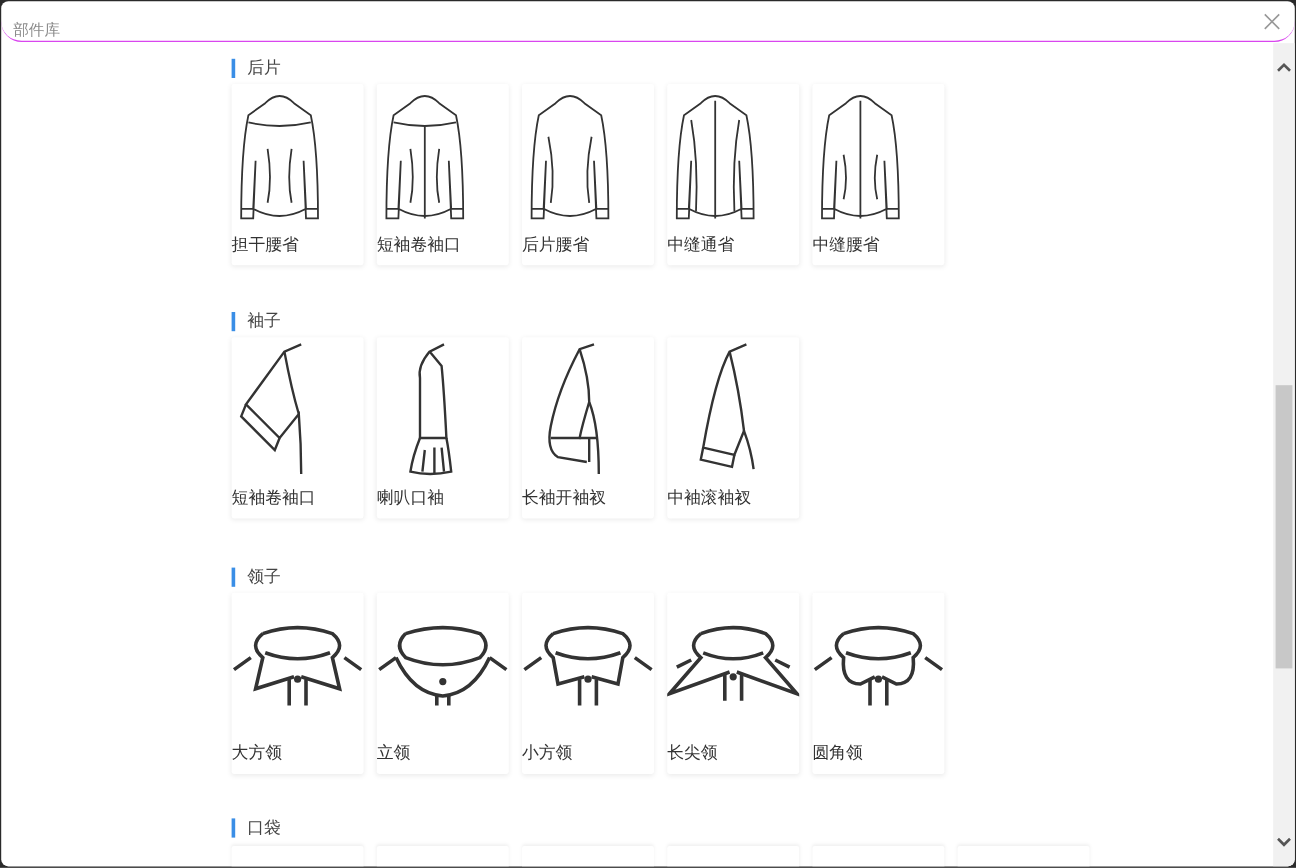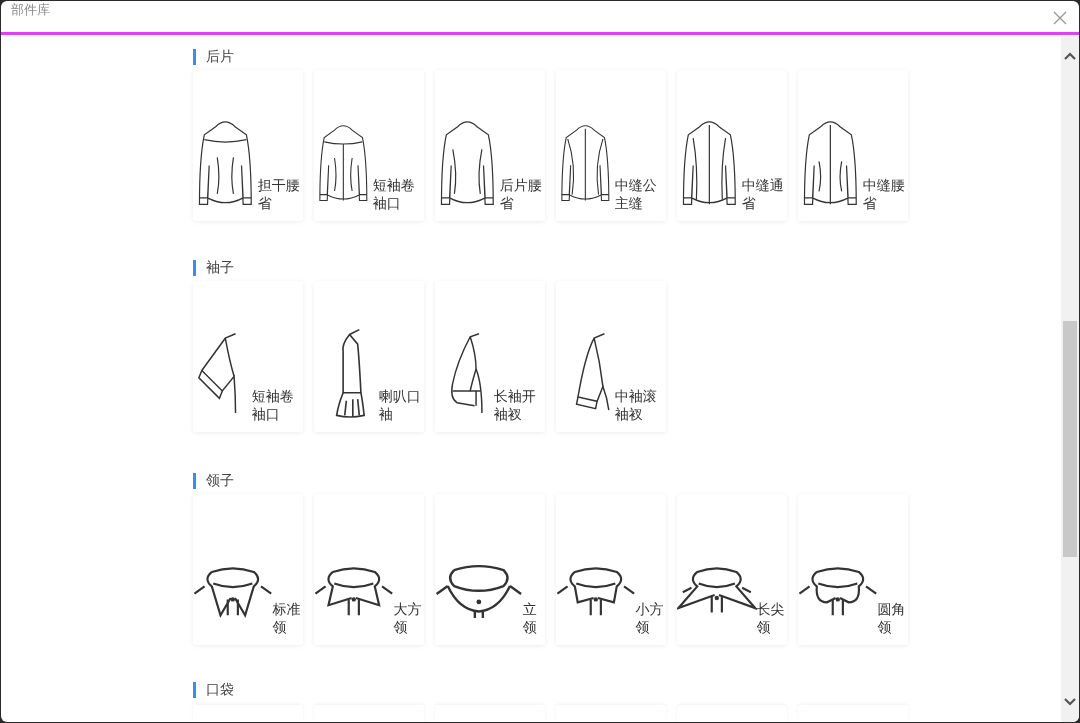--- a/index.html
+++ b/index.html
@@ -3,22 +3,22 @@
 <meta charset="utf-8">
 <style>
   * { box-sizing: border-box; margin: 0; padding: 0; }
   html, body { width: 1080px; height: 723px; overflow: hidden; background: #2a2a2a; }
   body { font-family: "DejaVu Sans", "Liberation Sans", sans-serif; }
   .window {
     position: absolute; left: 1px; top: 1px; width: 1078px; height: 721px;
     background: #fff; border-radius: 6px; overflow: hidden;
   }
   .titlebar {
-    height: 34px; border-bottom: 3px solid #d946ef; position: relative;
-    display: flex; align-items: flex-start; padding-left: 10px;
+    height: 34px; border-bottom: 1px solid #d946ef; position: relative;
+    display: flex; align-items: flex-end; padding-left: 10px; border-radius: 17px;
   }
   .title { font-size: 13px; color: #8a8a8a; }
   .close {
     position: absolute; right: 10px; top: 8px; width: 18px; height: 18px; cursor: pointer;
   }
   .content { position: absolute; top: 35px; left: 0; right: 18px; bottom: 0; overflow: hidden; }
   .scrollbar {
     position: absolute; right: 0; top: 35px; width: 18px; bottom: 0; background: #f1f1f1;
   }
   .scroll-up, .scroll-down { position: absolute; left: 0; width: 18px; height: 20px; display:flex; align-items:center; justify-content:center; cursor: pointer; }
@@ -26,21 +26,21 @@
   .scroll-down { bottom: 10px; }
   .thumb { position: absolute; left: 2px; width: 14px; top: 285px; height: 236px; background: #c8c8c8; }
   .section { position: absolute; left: 192px; }
   .sec-head { display: flex; align-items: center; height: 18px; }
   .sec-bar { width: 3px; height: 16px; background: #3a8ee6; margin-right: 10px; }
   .sec-title { font-size: 14px; color: #444; text-align: right; }
   .cards { display: flex; margin-top: 4px; }
   .card {
     width: 110px; height: 151px; margin-right: 11px; background: #fff;
     box-shadow: 0 1px 4px rgba(0,0,0,0.08); border-radius: 2px;
-    display: flex; flex-direction: row; align-items: flex-end; cursor: pointer;
+    display: flex; flex-direction: column; align-items: flex-start; cursor: pointer;
   }
   .card svg { margin-top: 4px; }
   .card-label { font-size: 14px; color: #333; margin-top: auto; margin-bottom: 8px; }
   .sec-pocket .card { height: 20px; box-shadow: 0 -1px 3px rgba(0,0,0,0.06); }
 </style>
 </head>
 <body>
 
 <div class="window">
   <div class="titlebar">
@@ -89,30 +89,20 @@
                 <path d="M22 40 Q28 70 24 95 M58 40 Q52 70 56 95"></path>
                 <path d="M8 100 L18 100 M62 100 L72 100"></path>
               </g>
             </svg>
           <span class="card-label">后片腰省</span>
         </div>
         <div class="card">
           <svg width="80" height="115" viewBox="0 0 80 115">
               <g fill="none" stroke="#333" stroke-width="1.5">
                 <path d="M28 12 Q40 0 52 12 L66 22 Q72 50 72 108 L62 108 L60 60 L62 100 Q40 112 18 100 L20 60 L18 108 L8 108 Q8 50 14 22 Z"></path>
-                <path d="M40 10 L40 108 M16 24 Q28 60 22 100 M64 24 Q52 60 58 100"></path>
-                <path d="M8 100 L18 100 M62 100 L72 100"></path>
-              </g>
-            </svg>
-          <span class="card-label">中缝公主缝</span>
-        </div>
-        <div class="card">
-          <svg width="80" height="115" viewBox="0 0 80 115">
-              <g fill="none" stroke="#333" stroke-width="1.5">
-                <path d="M28 12 Q40 0 52 12 L66 22 Q72 50 72 108 L62 108 L60 60 L62 100 Q40 112 18 100 L20 60 L18 108 L8 108 Q8 50 14 22 Z"></path>
                 <path d="M40 10 L40 108 M20 26 Q26 60 24 102 M60 26 Q54 60 56 102"></path>
                 <path d="M8 100 L18 100 M62 100 L72 100"></path>
               </g>
             </svg>
           <span class="card-label">中缝通省</span>
         </div>
         <div class="card">
           <svg width="80" height="115" viewBox="0 0 80 115">
               <g fill="none" stroke="#333" stroke-width="1.5">
                 <path d="M28 12 Q40 0 52 12 L66 22 Q72 50 72 108 L62 108 L60 60 L62 100 Q40 112 18 100 L20 60 L18 108 L8 108 Q8 50 14 22 Z"></path>
@@ -174,32 +164,20 @@
         </div>
       </div>
     </div>
 
     <div class="section" style="top:436px">
       <div class="sec-head">
           <span class="sec-bar"></span>
           <span class="sec-title">领子</span>
         </div>
       <div class="cards">
-        <div class="card">
-          <svg width="110" height="110" viewBox="0 0 110 110">
-              <g fill="none" stroke="#333" stroke-width="3">
-                <path d="M2 60 L16 50 M94 50 L108 60"></path>
-                <path d="M26 30 Q55 20 84 30 Q96 40 84 50 L72 90 L58 66 M26 30 Q14 40 26 50 L38 90 L52 66"></path>
-                <path d="M28 46 Q55 56 82 46"></path>
-                <path d="M48 68 L48 90 M62 68 L62 90"></path>
-              </g>
-              <circle cx="55" cy="68" r="3" fill="#333"></circle>
-            </svg>
-          <span class="card-label">标准领</span>
-        </div>
         <div class="card">
           <svg width="110" height="110" viewBox="0 0 110 110">
               <g fill="none" stroke="#333" stroke-width="3">
                 <path d="M2 60 L16 50 M94 50 L108 60"></path>
                 <path d="M26 30 Q55 20 84 30 Q96 40 84 50 L90 76 L58 66 M26 30 Q14 40 26 50 L20 76 L52 66"></path>
                 <path d="M28 46 Q55 56 82 46"></path>
                 <path d="M48 68 L48 90 M62 68 L62 90"></path>
               </g>
               <circle cx="55" cy="68" r="3" fill="#333"></circle>
             </svg>

